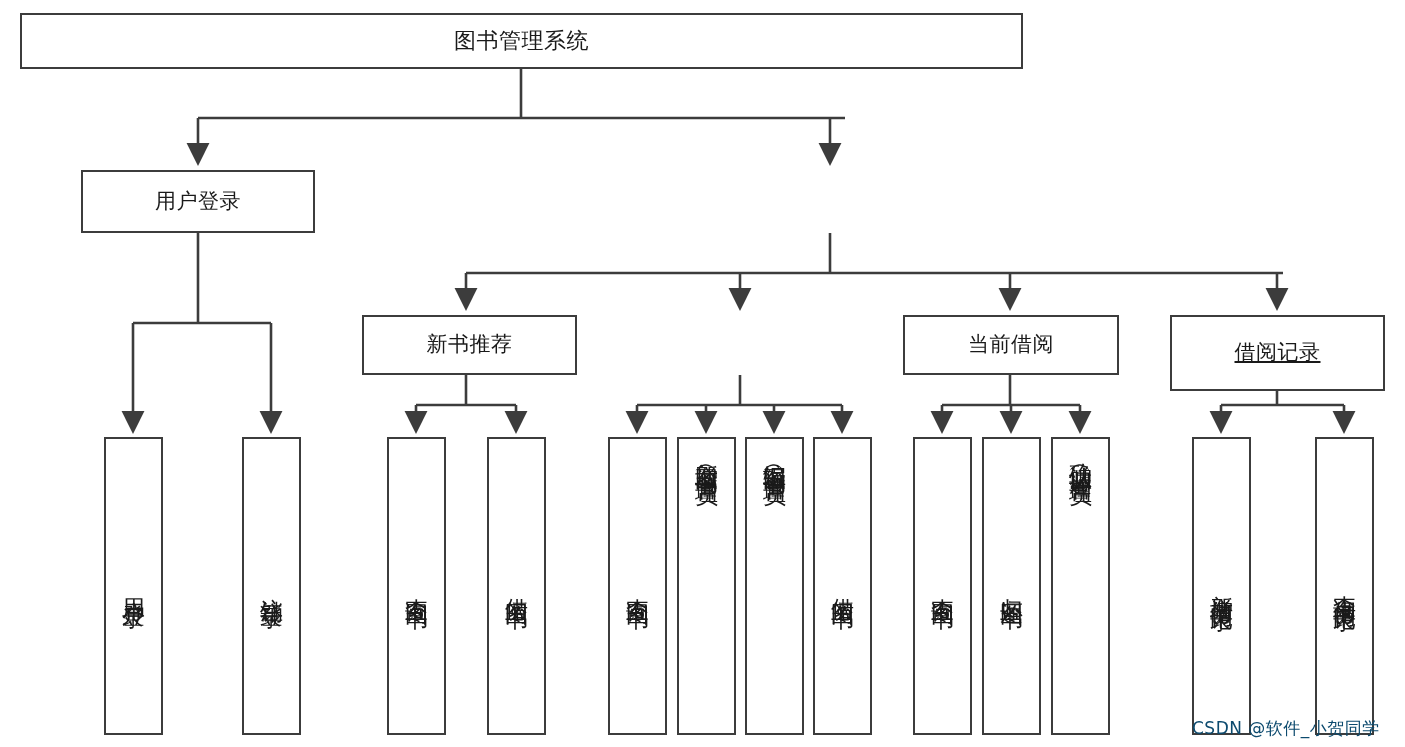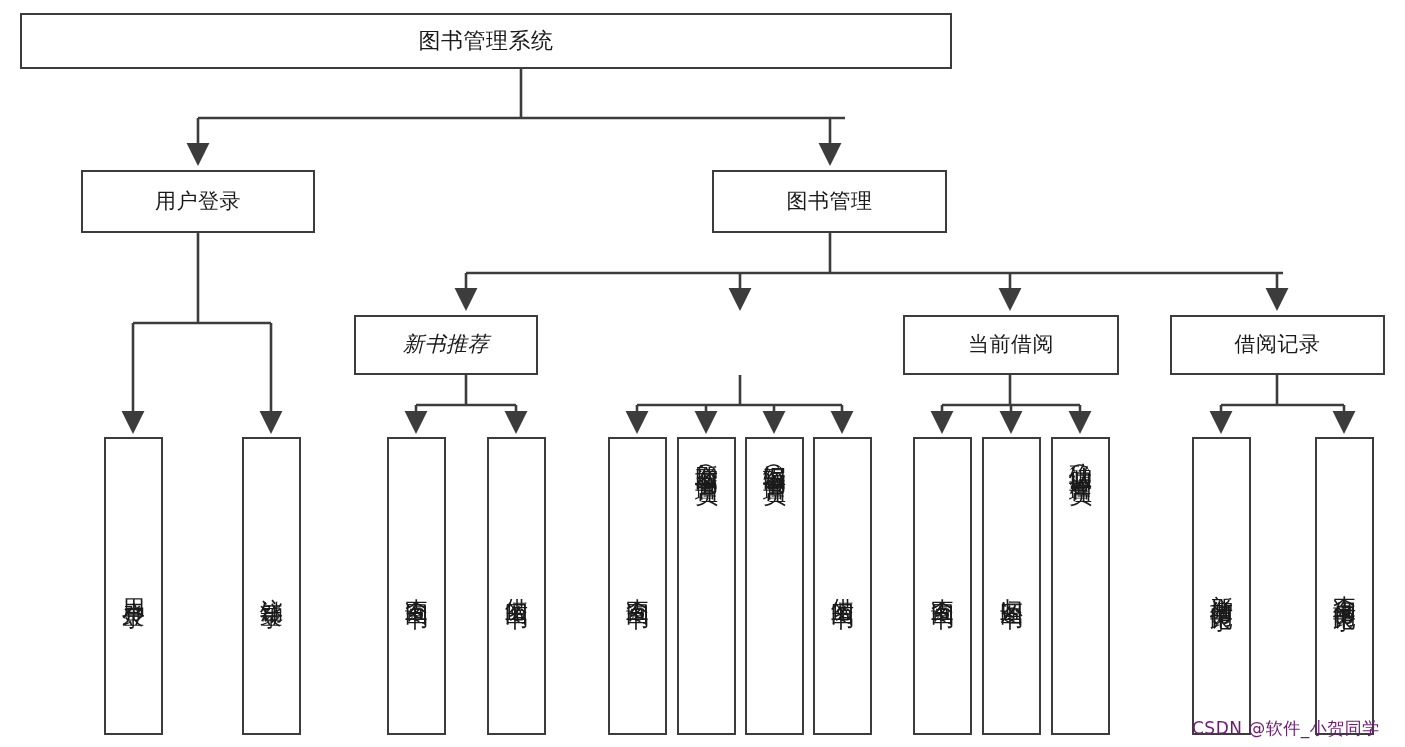--- a/index.html
+++ b/index.html
@@ -63,21 +63,21 @@
     line-height: 1;
     letter-spacing: 3px;
   }
   
   .node.vert.centered {
     align-items: center;
     padding-top: 0;
   }
   .watermark {
     position: absolute;
-    color: #701a75;
+    color: #0c4a6e;
     font-size: 17px;
     white-space: nowrap;
     letter-spacing: 0.5px;
   }
 </style>
 </head>
 <body>
 
 <div id="canvas">
 
@@ -125,38 +125,35 @@
       <path d="M 1011 405 L 1011 430" marker-end="url(#arrow)"></path>
       <path d="M 1080 405 L 1080 430" marker-end="url(#arrow)"></path>
 
       <path d="M 1277 375 L 1277 405"></path>
       <path d="M 1221 405 L 1344 405"></path>
       <path d="M 1221 405 L 1221 430" marker-end="url(#arrow)"></path>
       <path d="M 1344 405 L 1344 430" marker-end="url(#arrow)"></path>
     </g>
   </svg>
 
-  <div class="node horiz root" style="left:20px; top:13px; width:932px; height:56px;">
+  <div class="node horiz root" style="left:20px; top:13px; width:1003px; height:56px;">
     <span class="label">图书管理系统</span>
   </div>
 
   <div class="node horiz" style="left:81px; top:170px; width:234px; height:63px;">
     <span class="label">用户登录</span>
   </div>
-  <div class="node horiz" style="left:712px; top:170px; width:235px; height:63px;">
-    <span class="label">图书管理</span>
-  </div>
-
-  <div class="node horiz" style="left:354px; top:315px; width:184px; height:60px;font-style:italic;">
+
+  <div class="node horiz" style="left:362px; top:315px; width:215px; height:60px;">
     <span class="label">新书推荐</span>
   </div>
   <div class="node horiz" style="left:903px; top:315px; width:216px; height:60px;">
     <span class="label">当前借阅</span>
   </div>
-  <div class="node horiz" style="left:1170px; top:315px; width:215px; height:60px;">
+  <div class="node horiz" style="left:1170px; top:315px; width:215px; height:76px;text-decoration:underline;">
     <span class="label">借阅记录</span>
   </div>
 
   <div class="node vert centered" style="left:104px; top:437px; width:59px; height:298px;">
     <span class="label">用户登录</span>
   </div>
   <div class="node vert centered" style="left:242px; top:437px; width:59px; height:298px;">
     <span class="label">注销登录</span>
   </div>
 

